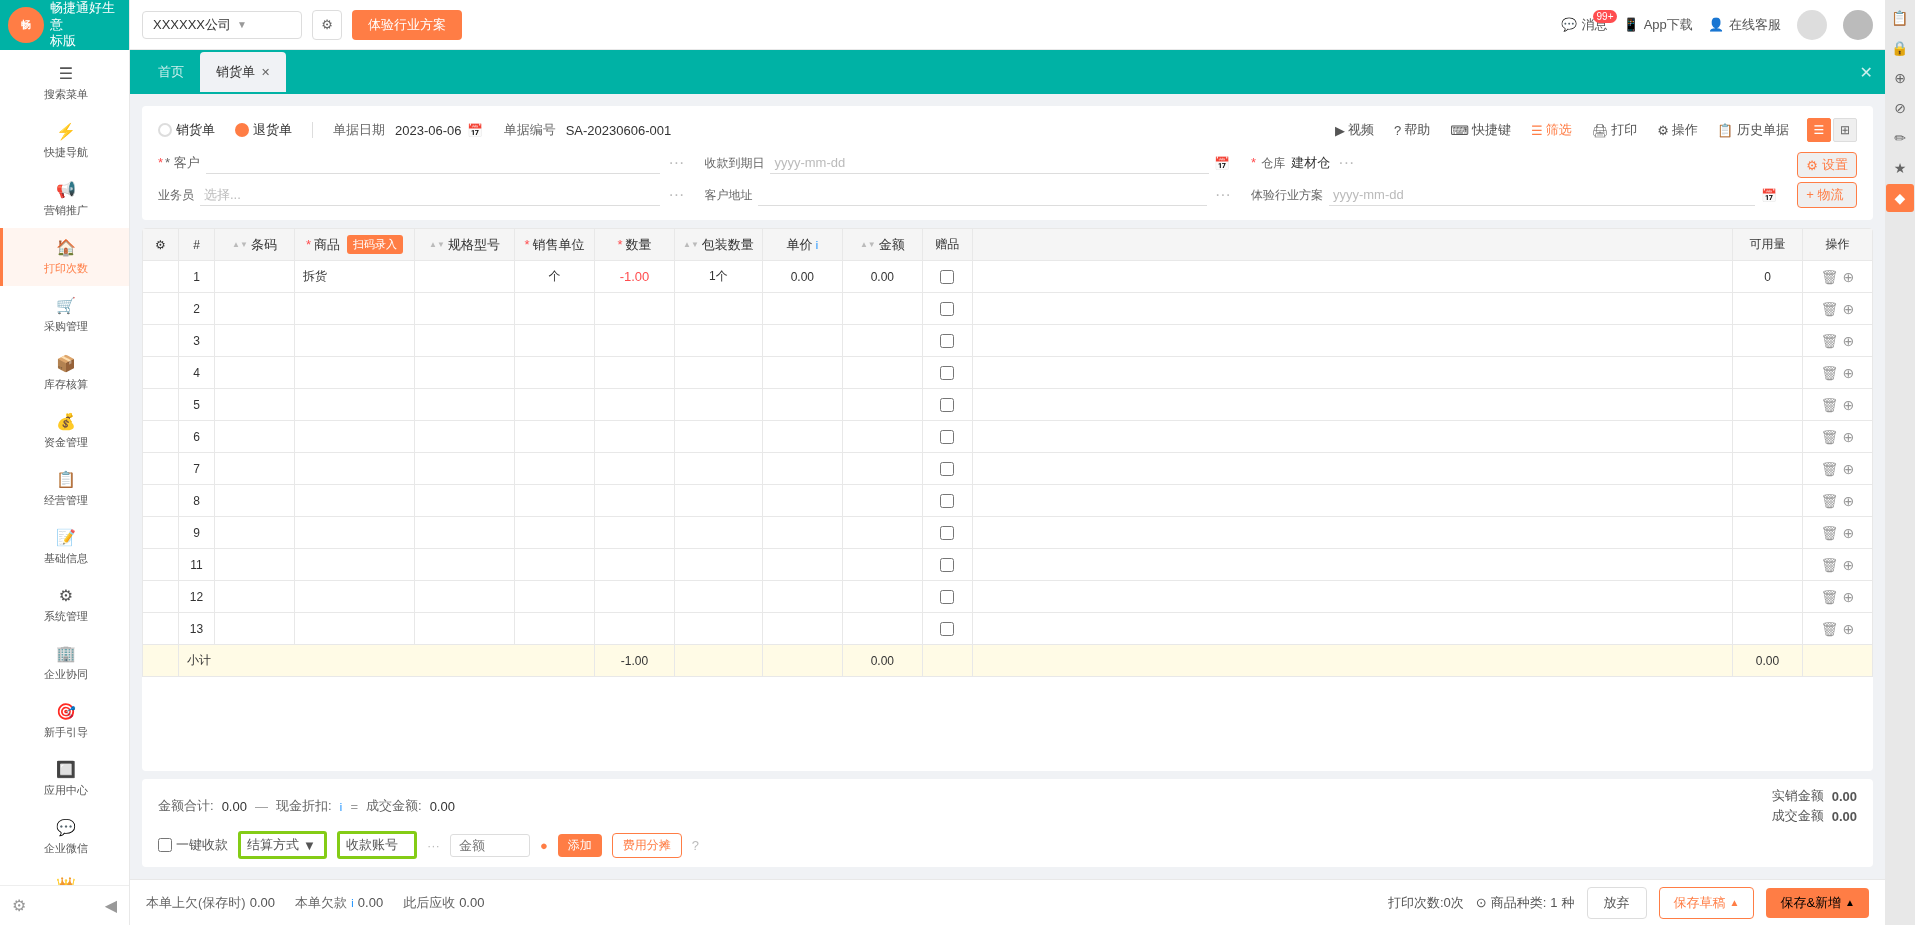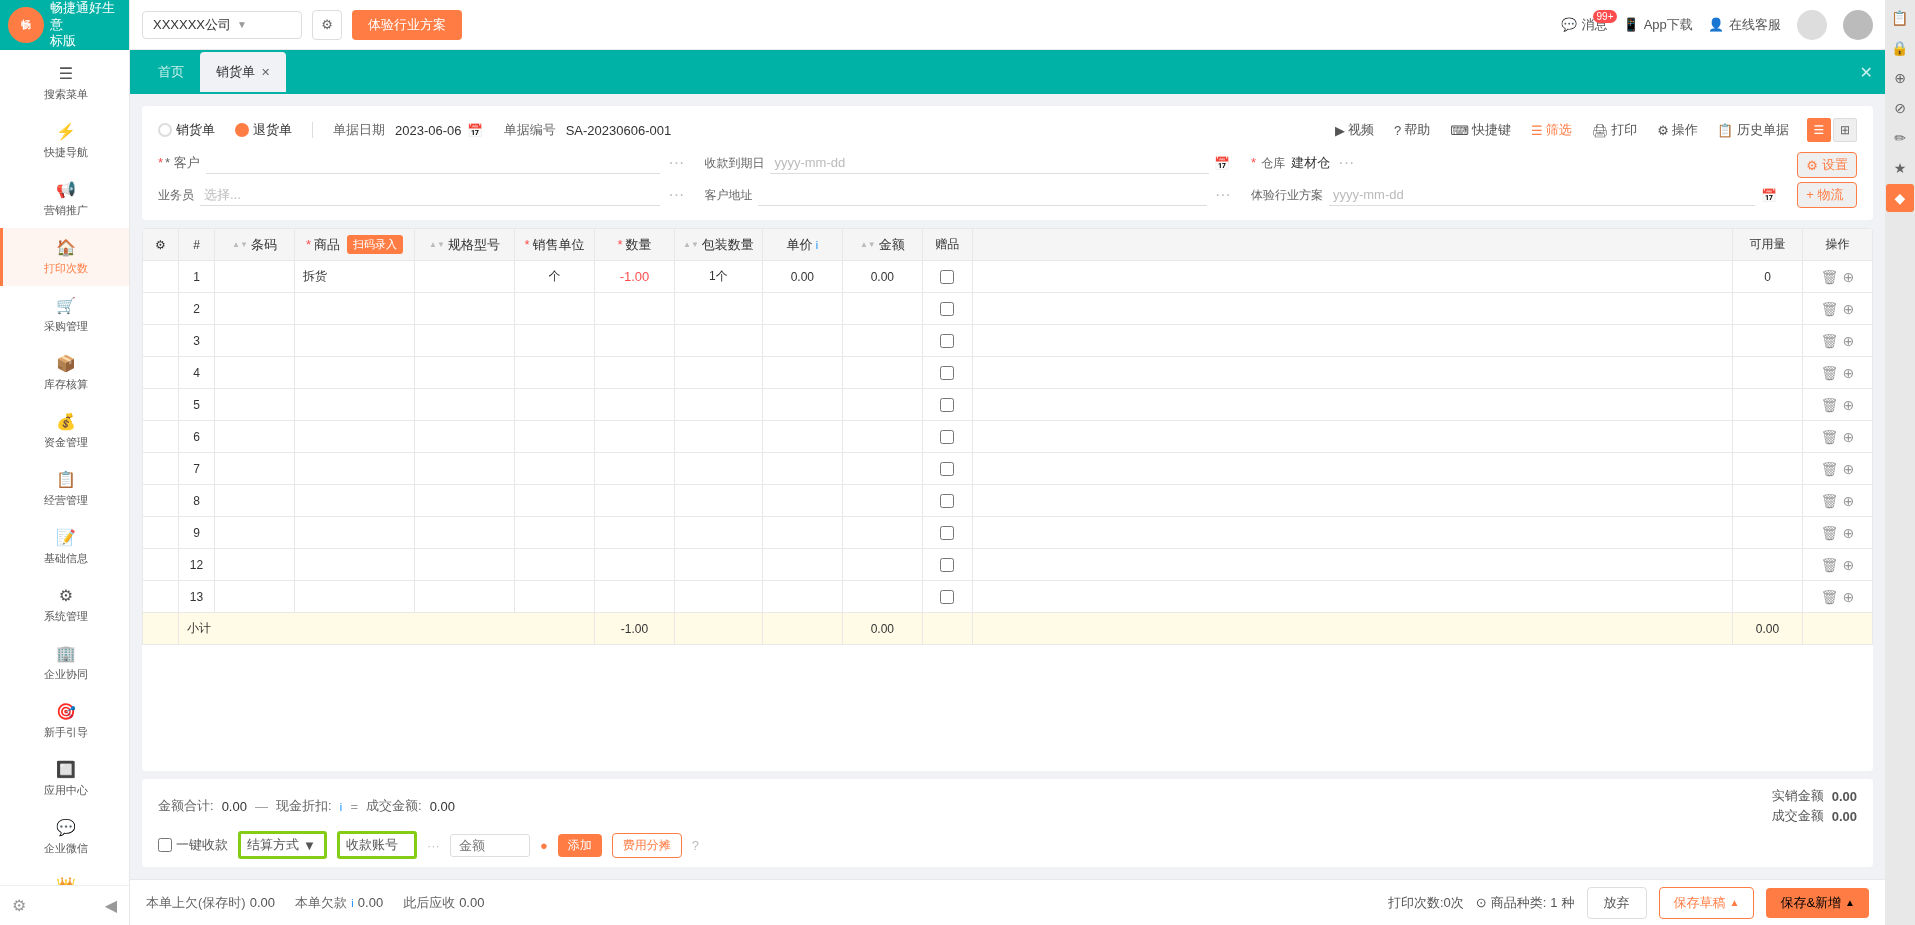--- a/index.html
+++ b/index.html
@@ -611,20 +611,45 @@
     <td></td>
     <td>
       <div class="row-ops">
         <span class="op-icon">🗑</span>
         <span class="op-icon">⊕</span>
       </div>
     </td>
   </tr>
             <tr>
     <td></td>
+    <td>11</td>
+    <td></td>
+    <td style="text-align:left;"></td>
+    <td></td>
+    <td></td>
+    <td></td>
+    <td></td>
+    <td></td>
+    <td></td>
+    <td>
+                <div class="checkbox-cell">
+                  <input type="checkbox" style="">
+                </div>
+              </td>
+    <td></td>
+    <td></td>
+    <td>
+      <div class="row-ops">
+        <span class="op-icon">🗑</span>
+        <span class="op-icon">⊕</span>
+      </div>
+    </td>
+  </tr>
+            <tr>
+    <td></td>
     <td>12</td>
     <td></td>
     <td style="text-align:left;"></td>
     <td></td>
     <td></td>
     <td></td>
     <td></td>
     <td></td>
     <td></td>
     <td>

